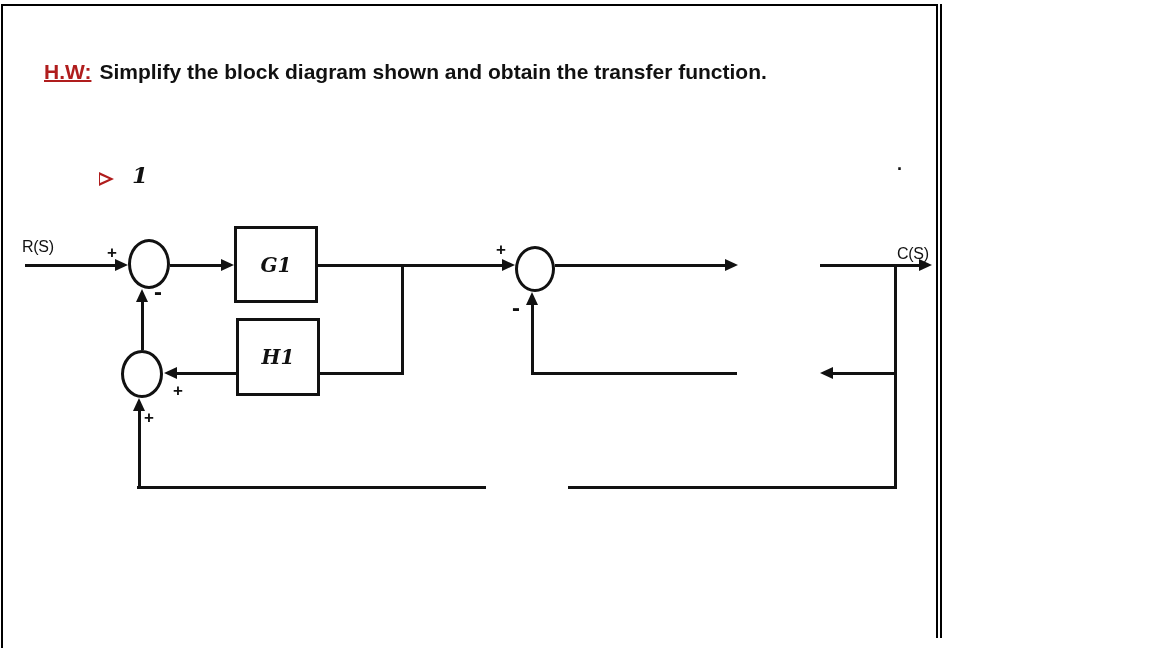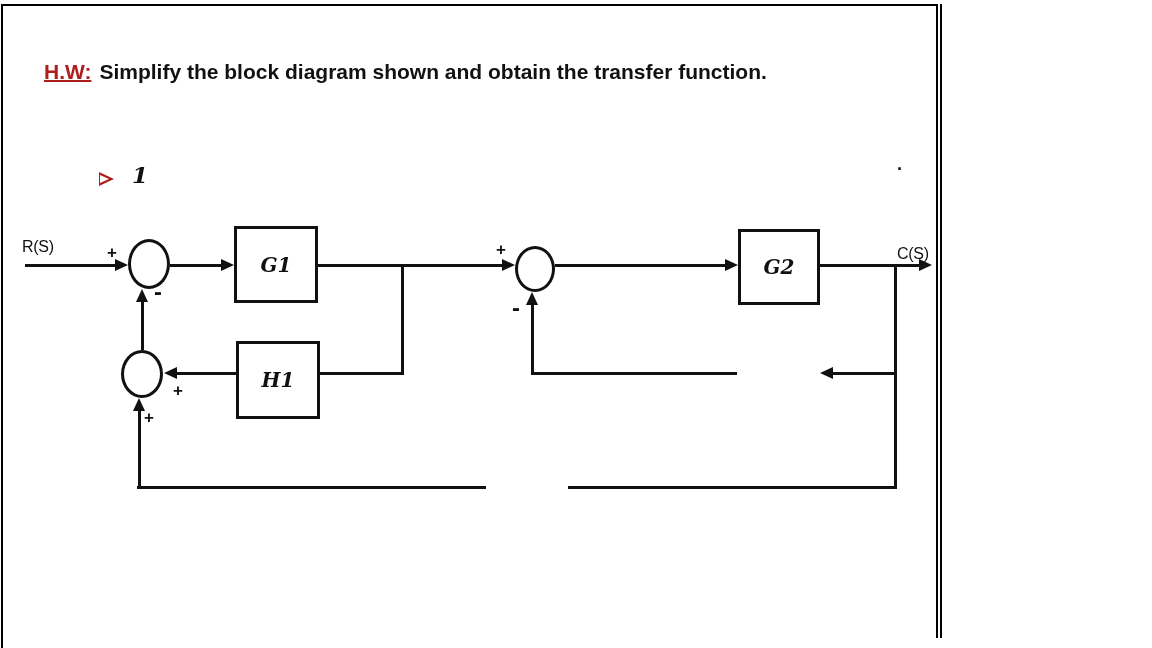--- a/index.html
+++ b/index.html
@@ -83,21 +83,21 @@
   <div class="blk" style="left:234px;top:226px;width:78px;height:71px;">
     <span>G1</span>
   </div>
 
   <div class="ln" style="left:318px;top:264px;width:185px;height:3px;"></div>
   <span class="arr-r" style="left:502px;top:259px;"></span>
 
   <div class="ln" style="left:401px;top:264px;width:3px;height:111px;"></div>
   <div class="ln" style="left:320px;top:372px;width:84px;height:3px;"></div>
 
-  <div class="blk" style="left:236px;top:341px;width:78px;height:72px;">
+  <div class="blk" style="left:236px;top:318px;width:78px;height:72px;">
     <span>H1</span>
   </div>
 
   <div class="ln" style="left:177px;top:372px;width:59px;height:3px;"></div>
   <span class="arr-l" style="left:164px;top:367px;"></span>
   <span class="sig" style="left:173px;top:382px;">+</span>
 
   <div class="sum" style="left:121px;top:350px;width:36px;height:42px;"></div>
 
   <div class="ln" style="left:141px;top:302px;width:3px;height:48px;"></div>
@@ -107,23 +107,20 @@
   <span class="arr-u" style="left:133px;top:398px;"></span>
   <span class="sig" style="left:144px;top:409px;">+</span>
 
   <div class="sum" style="left:515px;top:246px;width:34px;height:40px;"></div>
   <span class="sig" style="left:496px;top:241px;">+</span>
   <span class="sig minus" style="left:512px;top:296px;">-</span>
 
   <div class="ln" style="left:555px;top:264px;width:171px;height:3px;"></div>
   <span class="arr-r" style="left:725px;top:259px;"></span>
 
-  <div class="blk" style="left:738px;top:229px;width:76px;height:70px;">
-    <span>G2</span>
-  </div>
 
   <div class="ln" style="left:820px;top:264px;width:100px;height:3px;"></div>
   <span class="arr-r" style="left:919px;top:259px;"></span>
   <span class="iolabel" style="left:897px;top:246px;">C(S)</span>
 
   <div class="ln" style="left:894px;top:264px;width:3px;height:225px;"></div>
 
   <div class="ln" style="left:833px;top:372px;width:64px;height:3px;"></div>
   <span class="arr-l" style="left:820px;top:367px;"></span>
 

